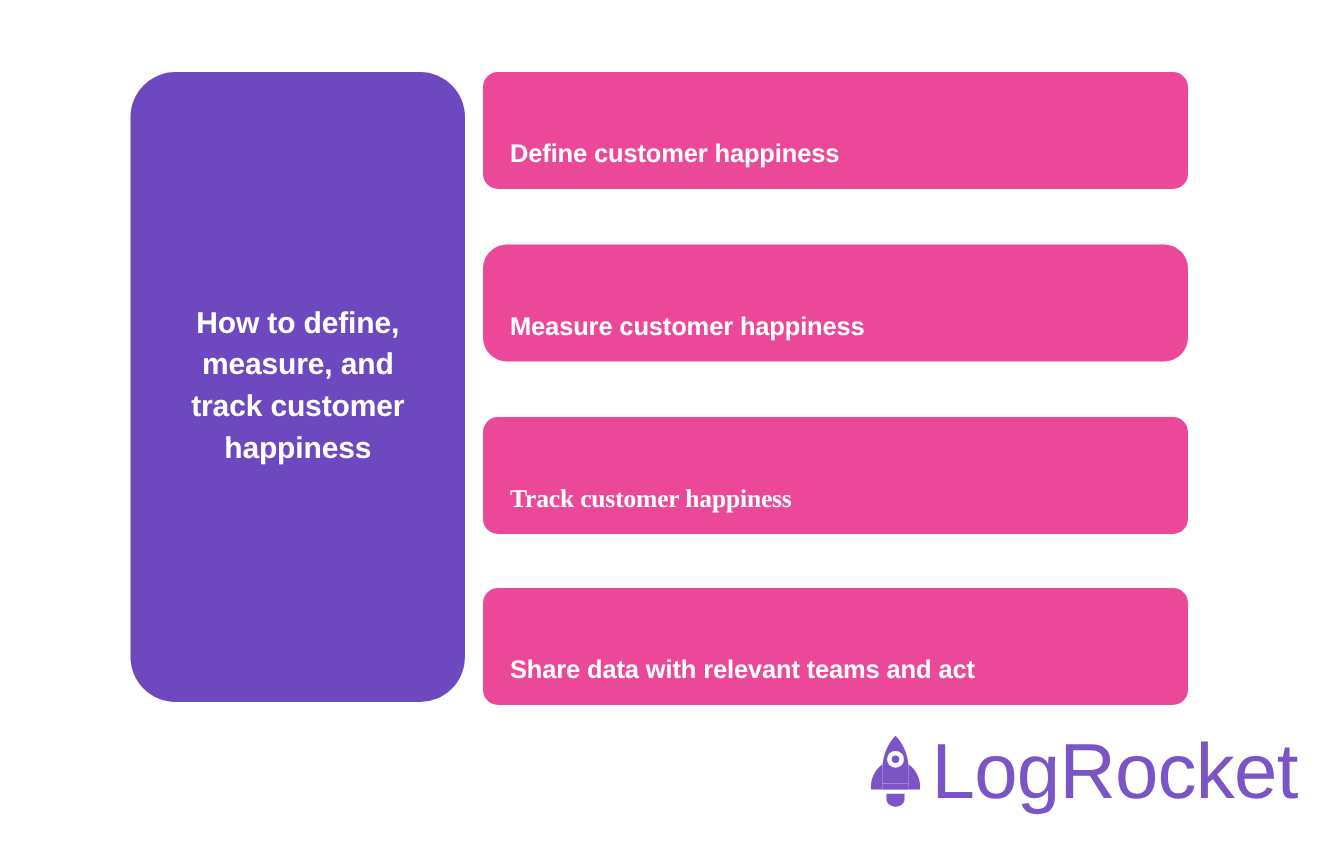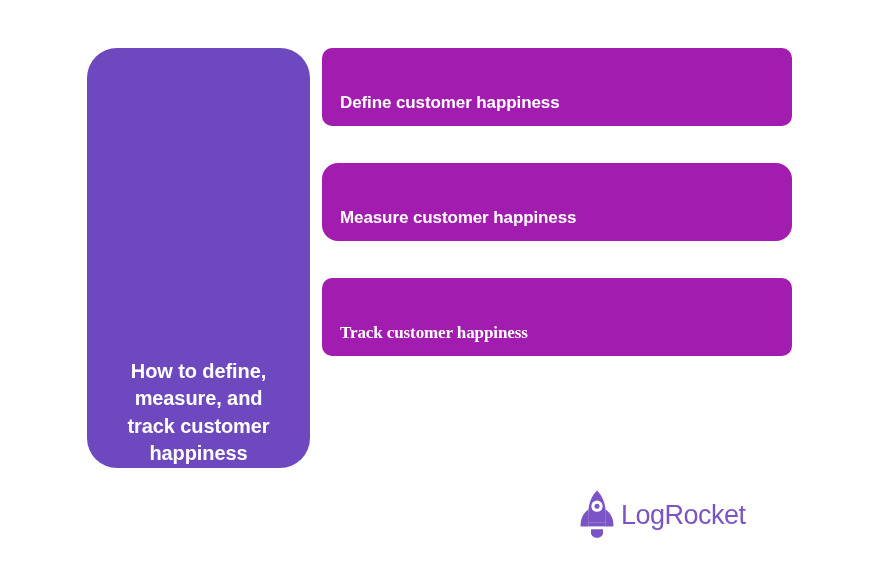--- a/index.html
+++ b/index.html
@@ -24,21 +24,21 @@
   
   .title-panel {
     position: absolute;
     left: 87px;
     top: 48px;
     width: 223px;
     height: 420px;
     background: #6e48be;
     border-radius: 30px;
     display: flex;
-    align-items: flex-end;
+    align-items: center;
     justify-content: center;
     box-sizing: border-box;
     padding: 0 14px;
   }
   .title-panel-text {
     color: #ffffff;
     font-size: 20px;
     font-weight: bold;
     line-height: 1.38;
     text-align: center;
@@ -52,21 +52,21 @@
     left: 322px;
     top: 48px;
     width: 470px;
     height: 420px;
   }
   .step-card {
     position: absolute;
     left: 0;
     width: 470px;
     height: 78px;
-    background: #a21caf;
+    background: #ec4899;
     border-radius: 10px;
     box-sizing: border-box;
   }
   .step-card:nth-of-type(1) { top: 0px; }
   .step-card:nth-of-type(2) { top: 115px; border-radius: 16px; }
   .step-card:nth-of-type(3) { top: 230px; font-family: Liberation Serif, serif; }
   .step-card:nth-of-type(4) { top: 344px; }
 
   .step-label {
     position: absolute;
@@ -92,21 +92,21 @@
   }
   .logo-mark {
     width: 38px;
     height: 50px;
     display: block;
     flex: 0 0 auto;
   }
   .logo-wordmark {
     margin-left: 5px;
     color: #7b55c6;
-    font-size: 27px;
+    font-size: 52px;
     font-weight: 400;
     letter-spacing: -0.5px;
     line-height: 1;
     position: relative;
     top: 1px;
   }
 </style>
 </head>
 <body>
 
@@ -126,20 +126,23 @@
     </div>
 
     <div class="step-card">
       <div class="step-label">Measure customer happiness</div>
     </div>
 
     <div class="step-card">
       <div class="step-label">Track customer happiness</div>
     </div>
 
+    <div class="step-card">
+      <div class="step-label">Share data with relevant teams and act</div>
+    </div>
 
   </div>
 
   <div class="logo">
     <svg class="logo-mark" viewBox="0 0 38 50">
 
       <path d="M19 1.5 C13.2 7.2 10.2 15.6 10.2 24.6 L10.2 33.4 L27.8 33.4 L27.8 24.6 C27.8 15.6 24.8 7.2 19 1.5 Z" fill="#7b55c6"></path>
 
       <path d="M10.2 20.5 C5.4 24.2 2.6 29.6 2.6 35.4 L2.6 37.4 L10.2 37.4 Z" fill="#7b55c6"></path>
 

